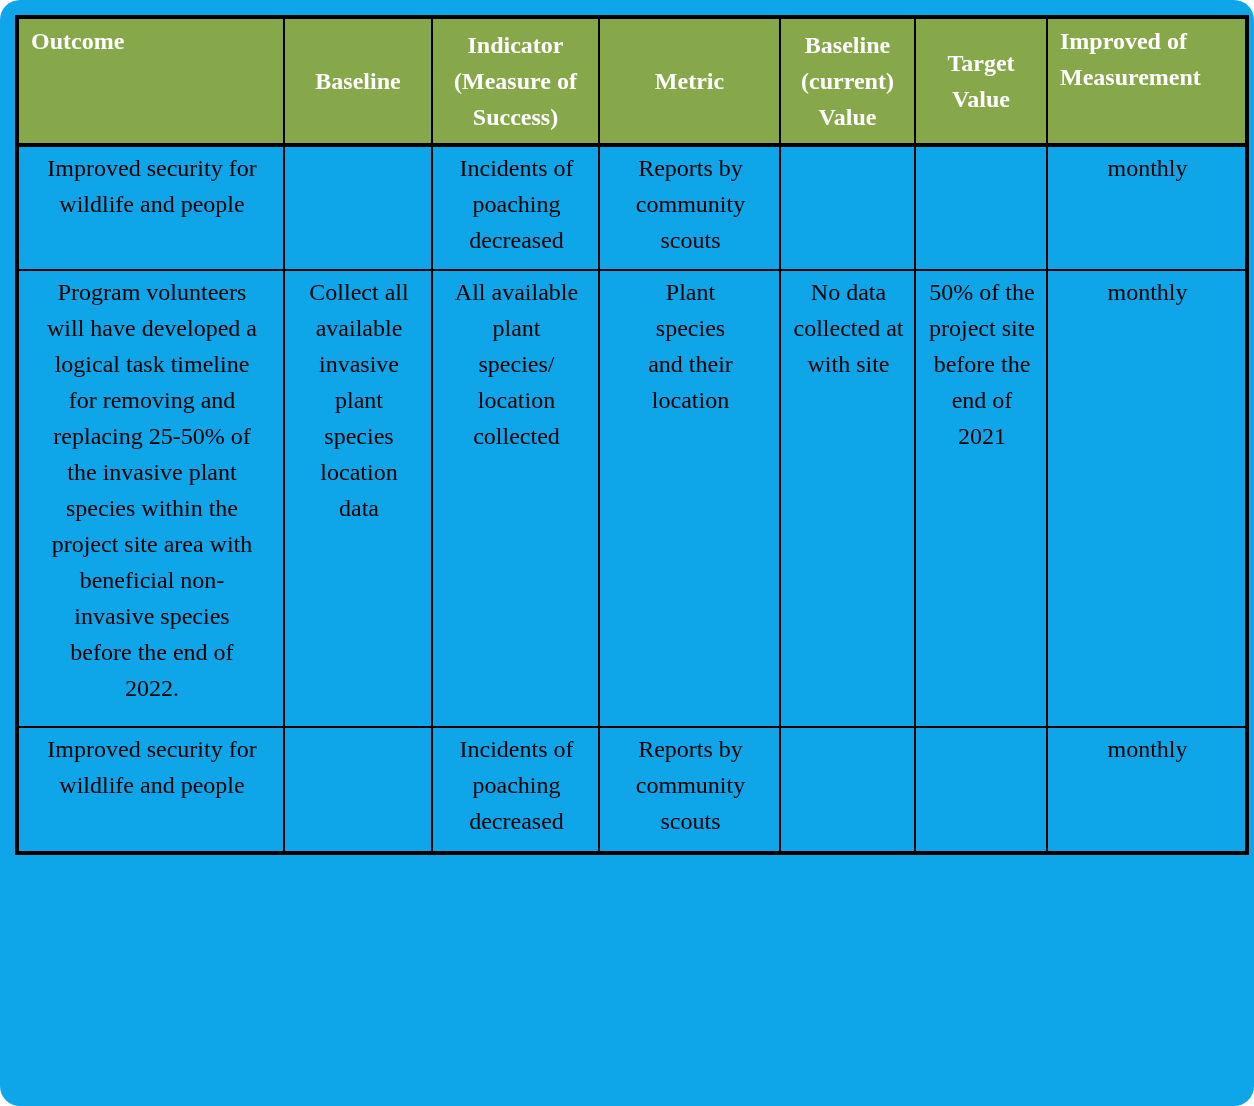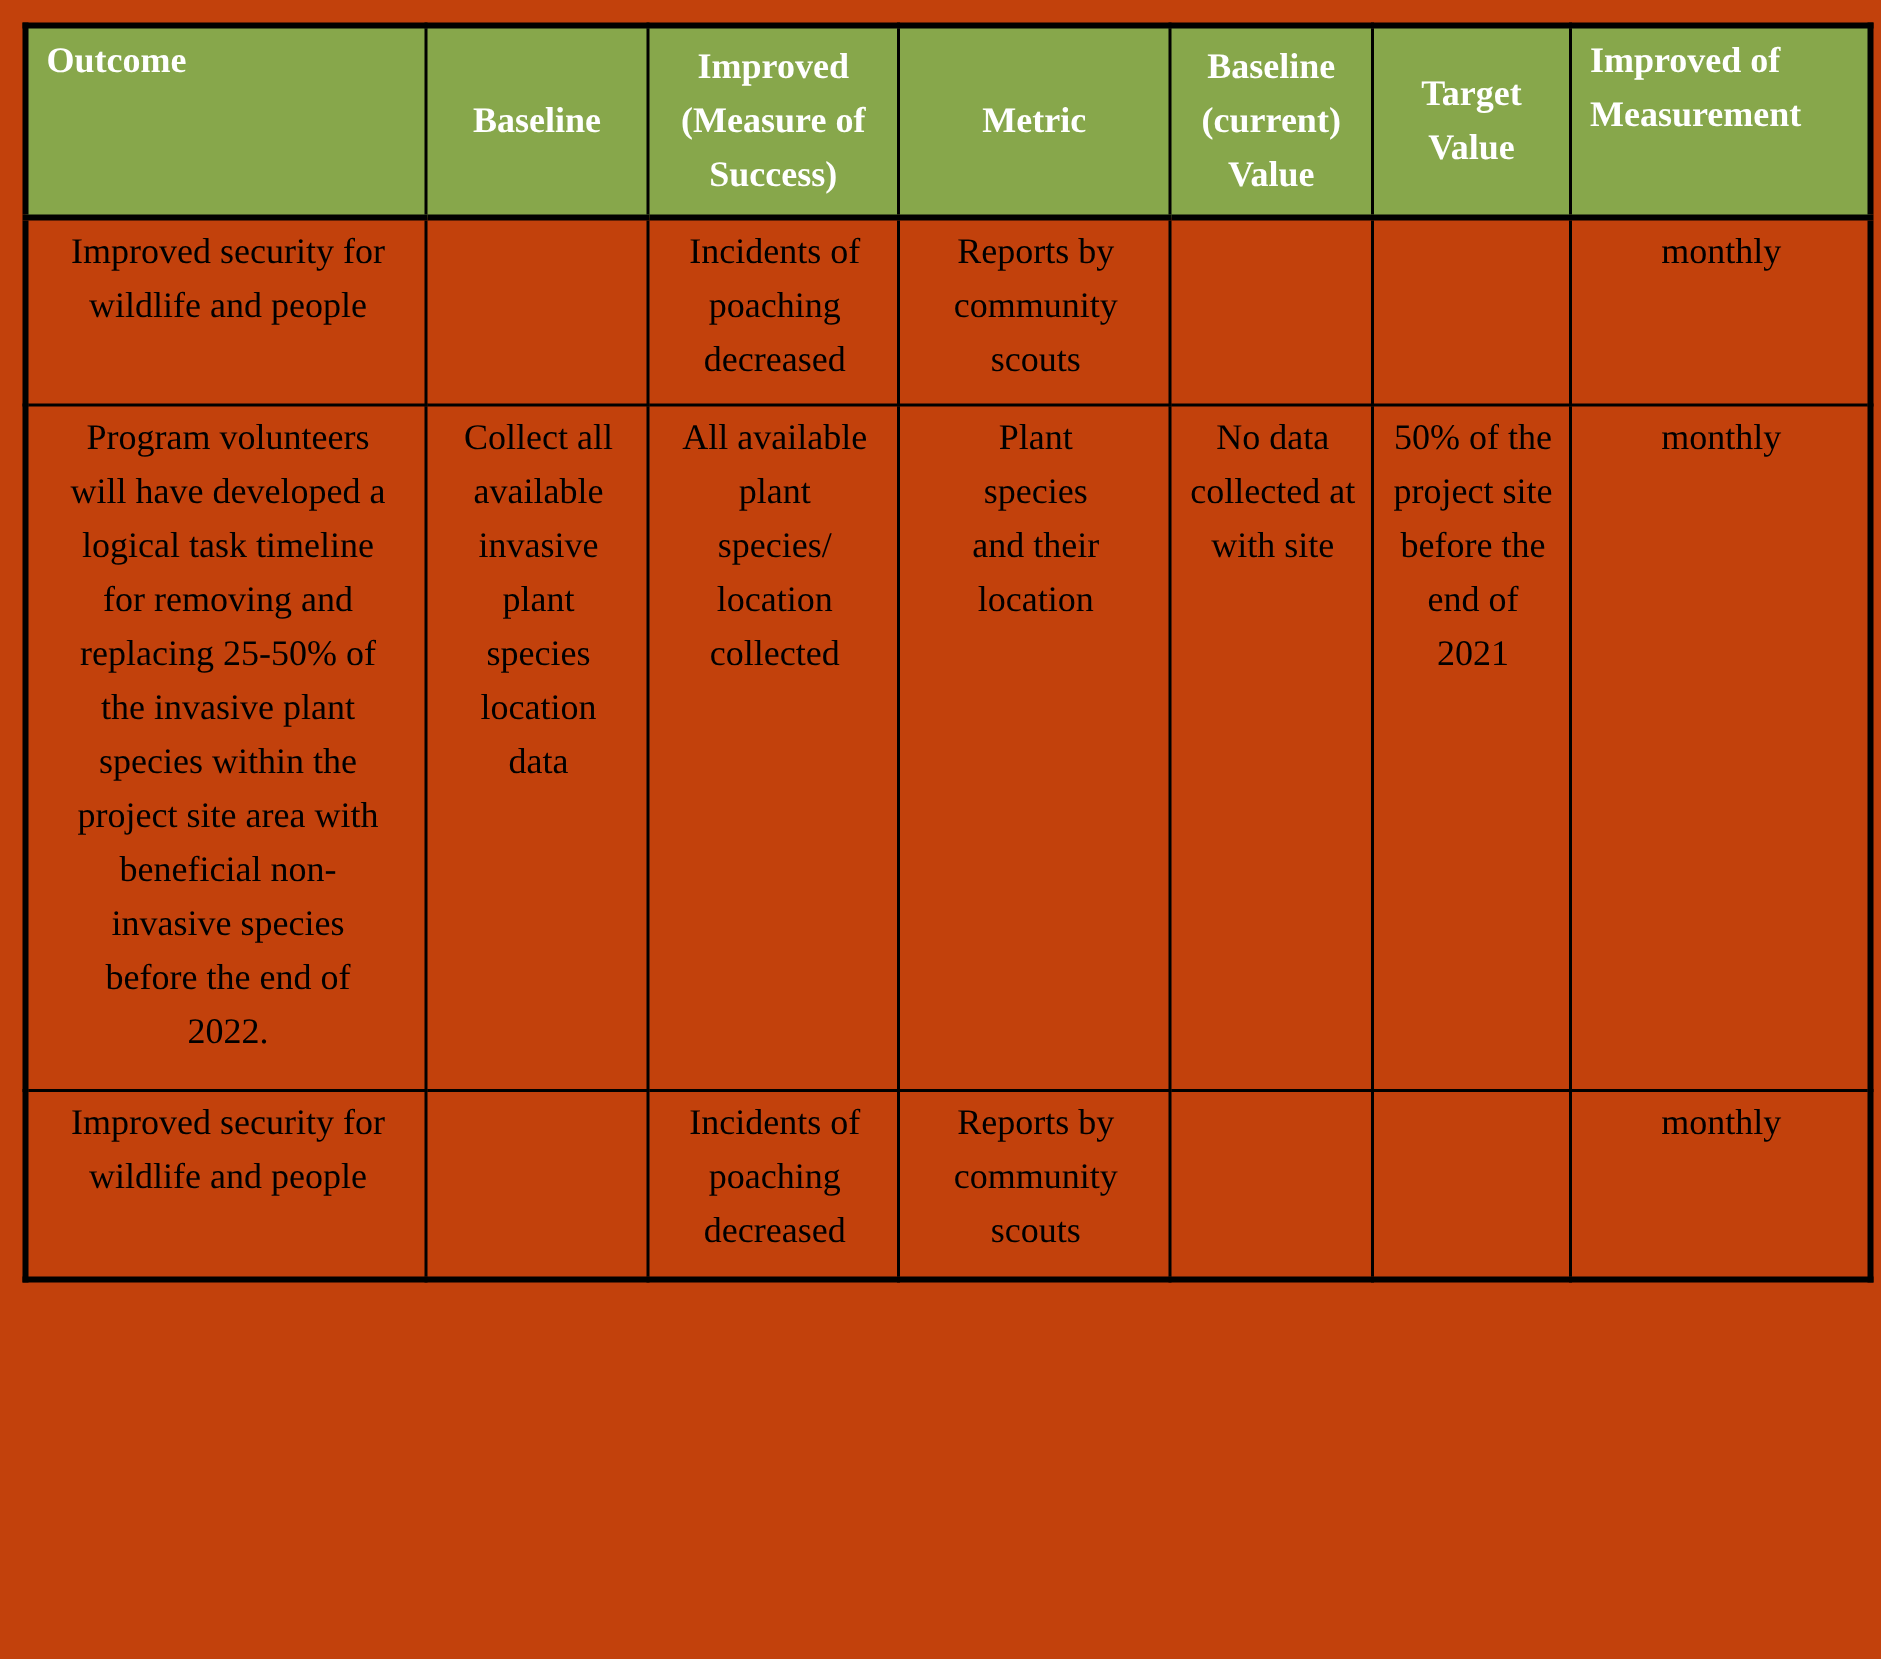--- a/index.html
+++ b/index.html
@@ -10,21 +10,22 @@
   body {
     width: 1254px;
     height: 1106px;
     font-family: "Liberation Serif", "DejaVu Serif", serif;
     color: #000000;
   }
   .page {
     position: relative;
     width: 1254px;
     height: 1106px;
-    background: #c2410c;
+    background: #0ea5e9;
+    border-radius: 20px;
   }
   table.metrics-table {
     position: absolute;
     left: 15px;
     top: 15px;
     width: 1230px;
     table-layout: fixed;
     border-collapse: collapse;
     border: 4px solid #000000;
   }
@@ -71,21 +72,21 @@
       <col style="width:167px">
       <col style="width:181px">
       <col style="width:135px">
       <col style="width:132px">
       <col style="width:200px">
     </colgroup>
     <thead>
       <tr class="header-row">
         <th class="tl">Outcome</th>
         <th>Baseline</th>
-        <th>Improved
+        <th>Indicator
 (Measure of
 Success)</th>
         <th>Metric</th>
         <th>Baseline
 (current)
 Value</th>
         <th>Target
 Value</th>
         <th class="tl">Improved of
 Measurement</th>

